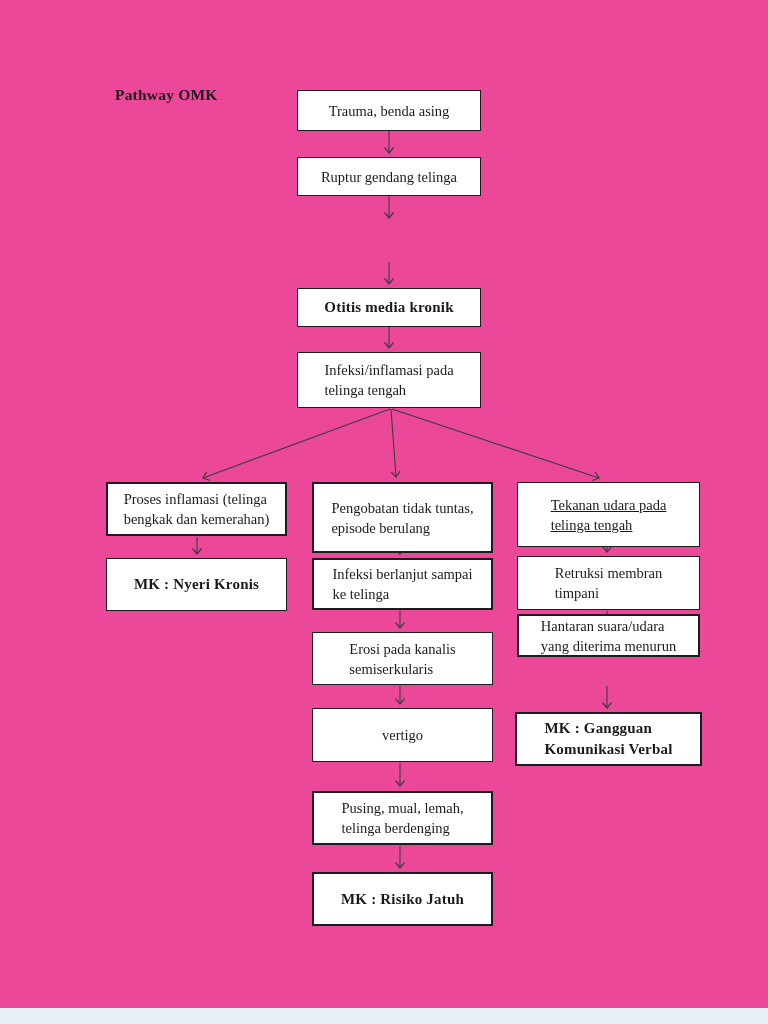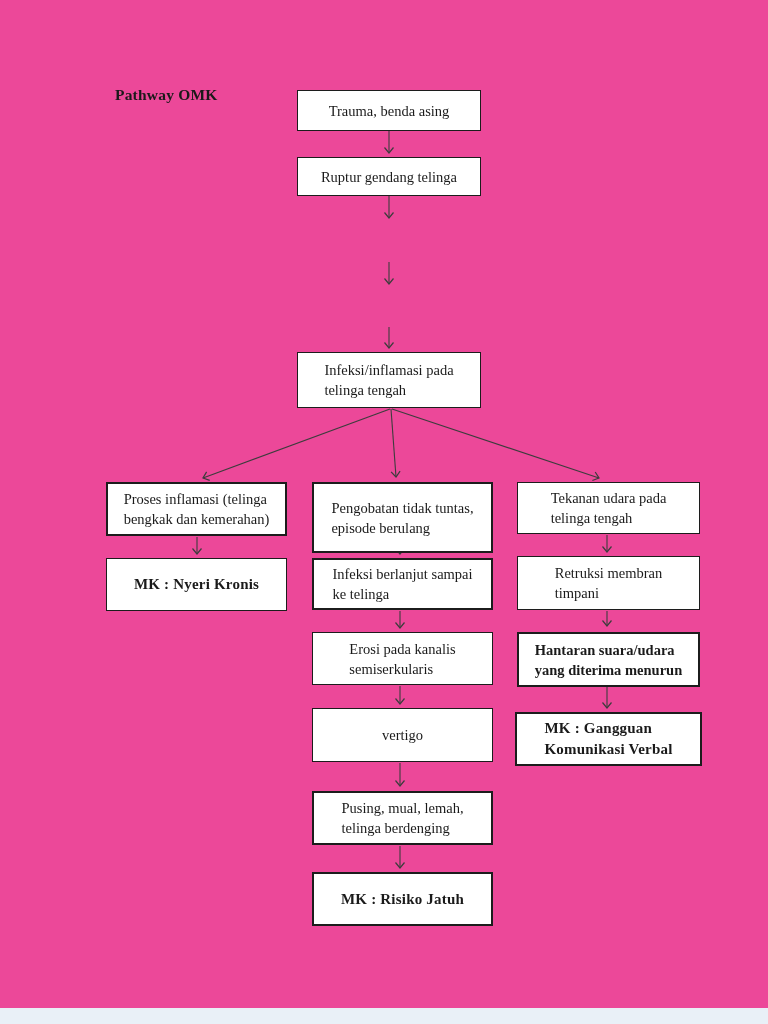--- a/index.html
+++ b/index.html
@@ -81,41 +81,42 @@
       <line x1="400" y1="763" x2="400" y2="786" marker-end="url(#ah)"></line>
       <line x1="400" y1="846" x2="400" y2="868" marker-end="url(#ah)"></line>
       <line x1="607" y1="535" x2="607" y2="552" marker-end="url(#ah)"></line>
       <line x1="607" y1="611" x2="607" y2="626" marker-end="url(#ah)"></line>
       <line x1="607" y1="686" x2="607" y2="708" marker-end="url(#ah)"></line>
     </g>
   </svg>
 
   <div class="node" style="left:297px; top:90px;  width:184px; height:41px;">Trauma, benda asing</div>
   <div class="node" style="left:297px; top:157px; width:184px; height:39px;">Ruptur gendang telinga</div>
+  <div class="node bold" style="left:297px; top:288px; width:184px; height:39px;">Otitis media kronik</div>
   <div class="node" style="left:297px; top:352px; width:184px; height:56px;">Infeksi/inflamasi pada
 telinga tengah</div>
 
   <div class="node heavy" style="left:106px; top:482px; width:181px; height:54px;">Proses inflamasi (telinga
 bengkak dan kemerahan)</div>
   <div class="node bold" style="left:106px; top:558px; width:181px; height:53px;">MK : Nyeri Kronis</div>
 
   <div class="node heavy" style="left:312px; top:482px; width:181px; height:71px;">Pengobatan tidak tuntas,
 episode berulang</div>
   <div class="node heavy" style="left:312px; top:558px; width:181px; height:52px;">Infeksi berlanjut sampai
 ke telinga</div>
   <div class="node" style="left:312px; top:632px; width:181px; height:53px;">Erosi pada kanalis
 semiserkularis</div>
   <div class="node" style="left:312px; top:708px; width:181px; height:54px;">vertigo</div>
   <div class="node heavy" style="left:312px; top:791px; width:181px; height:54px;">Pusing, mual, lemah,
 telinga berdenging</div>
   <div class="node bold heavy" style="left:312px; top:872px; width:181px; height:54px;">MK : Risiko Jatuh</div>
 
-  <div class="node" style="left:517px; top:482px; width:183px; height:52px;">Tekanan udara pada
+  <div class="node" style="left:517px; top:482px; width:183px; height:65px;text-decoration:underline;">Tekanan udara pada
 telinga tengah</div>
   <div class="node" style="left:517px; top:556px; width:183px; height:54px;">Retruksi membran
 timpani</div>
-  <div class="node heavy" style="left:517px; top:632px; width:183px; height:55px;font-weight:bold;">Hantaran suara/udara
+  <div class="node heavy" style="left:517px; top:614px; width:183px; height:43px;">Hantaran suara/udara
 yang diterima menurun</div>
   <div class="node bold heavy" style="left:515px; top:712px; width:187px; height:54px;">MK : Gangguan
 Komunikasi Verbal</div>
 
   <div class="bottom-bar"></div>
 </div>
 
 </body></html>

